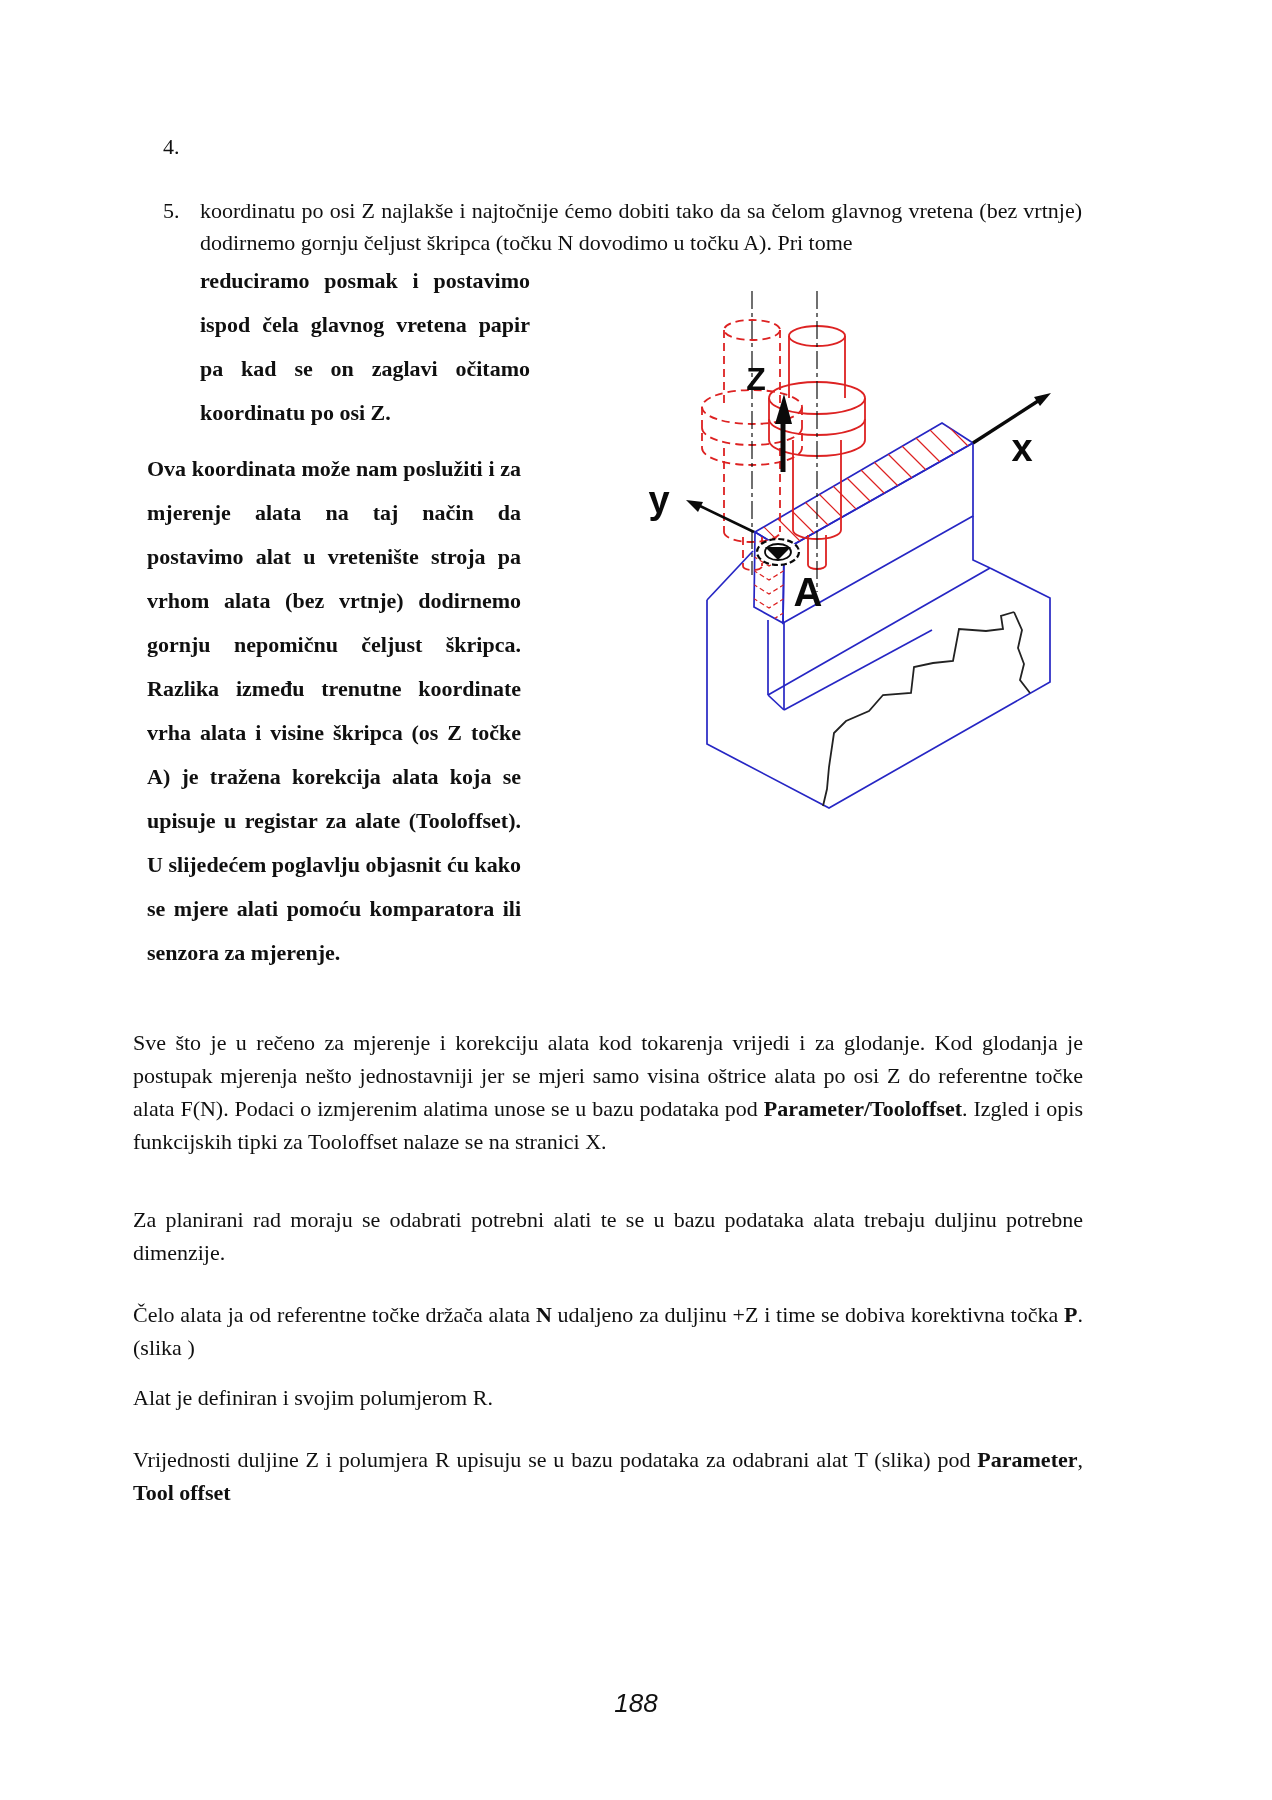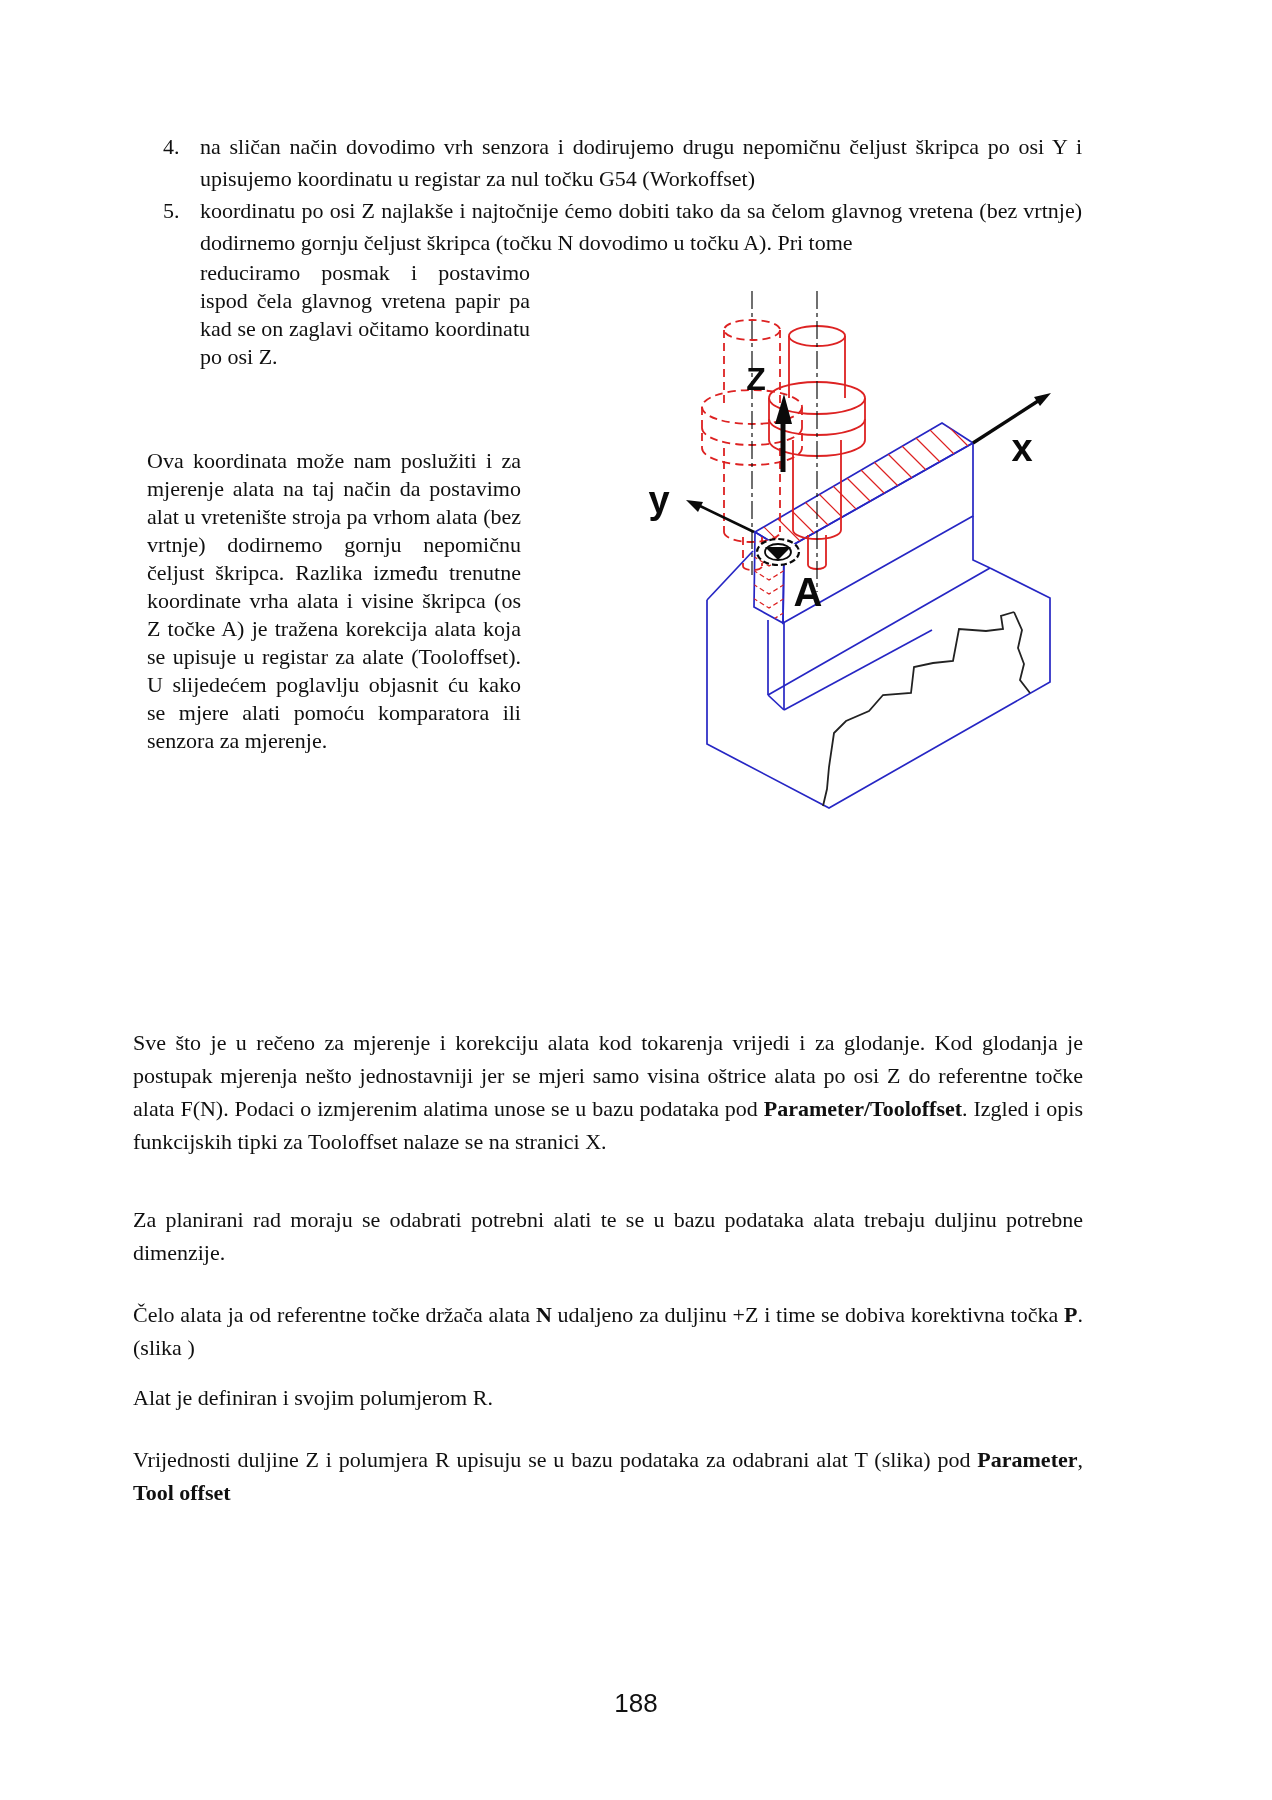--- a/index.html
+++ b/index.html
@@ -1,35 +1,34 @@
 <!DOCTYPE html>
 <html><head>
 <meta charset="utf-8">
 <style>
   html,body{margin:0;padding:0;background:#ffffff;}
   #page{position:relative;width:1272px;height:1800px;background:#ffffff;overflow:hidden;
         font-family:"Liberation Serif", serif;color:#101010;}
   .abs{position:absolute;}
   .body-text{font-size:22px;line-height:32px;}
   .just{text-align:justify;}
-  .tight{line-height:28px;}
+  .tight{line-height:44px;font-weight:bold;}
   .marker{position:absolute;left:-37px;top:0;}
   .heading{font-weight:bold;font-size:23px;}
   .heading .hnum{display:inline-block;width:72px;}
-  .pagenum{font-family:"Liberation Sans", sans-serif;font-size:26px;color:#111;}
+  .pagenum{font-family:"Liberation Sans", sans-serif;font-size:26px;color:#111;font-style:italic;}
   svg text{font-family:"Liberation Sans", sans-serif;font-weight:bold;fill:#0a0a0a;}
 </style>
 </head>
 <body>
 
 <div id="page">
 
   <div class="abs body-text just" style="left:200px;top:131px;width:882px;">
     <span class="marker">4.</span>
-    <span>na sličan način dovodimo vrh senzora i dodirujemo drugu nepomičnu čeljust škripca po osi Y i upisujemo koordinatu u registar za nul točku G54 (Workoffset)</span>
   </div>
 
   <div class="abs body-text just" style="left:200px;top:195px;width:882px;">
     <span class="marker">5.</span>
     <span>koordinatu po osi Z najlakše i najtočnije ćemo dobiti tako da sa čelom glavnog vretena (bez vrtnje) dodirnemo gornju čeljust škripca (točku N dovodimo u točku A). Pri tome</span>
   </div>
 
   <div class="abs body-text just tight" style="left:200px;top:259px;width:330px;">reduciramo posmak i postavimo ispod čela glavnog vretena papir pa kad se on zaglavi očitamo koordinatu po osi Z.</div>
 
   <div class="abs body-text just tight" style="left:147px;top:447px;width:374px;">Ova koordinata može nam poslužiti i za mjerenje alata na taj način da postavimo alat u vretenište stroja pa vrhom alata (bez vrtnje) dodirnemo gornju nepomičnu čeljust škripca. Razlika između trenutne koordinate vrha alata i visine škripca (os Z točke A) je tražena korekcija alata koja se upisuje u registar za alate (Tooloffset). U slijedećem poglavlju objasnit ću kako se mjere alati pomoću komparatora ili senzora za mjerenje.</div>

